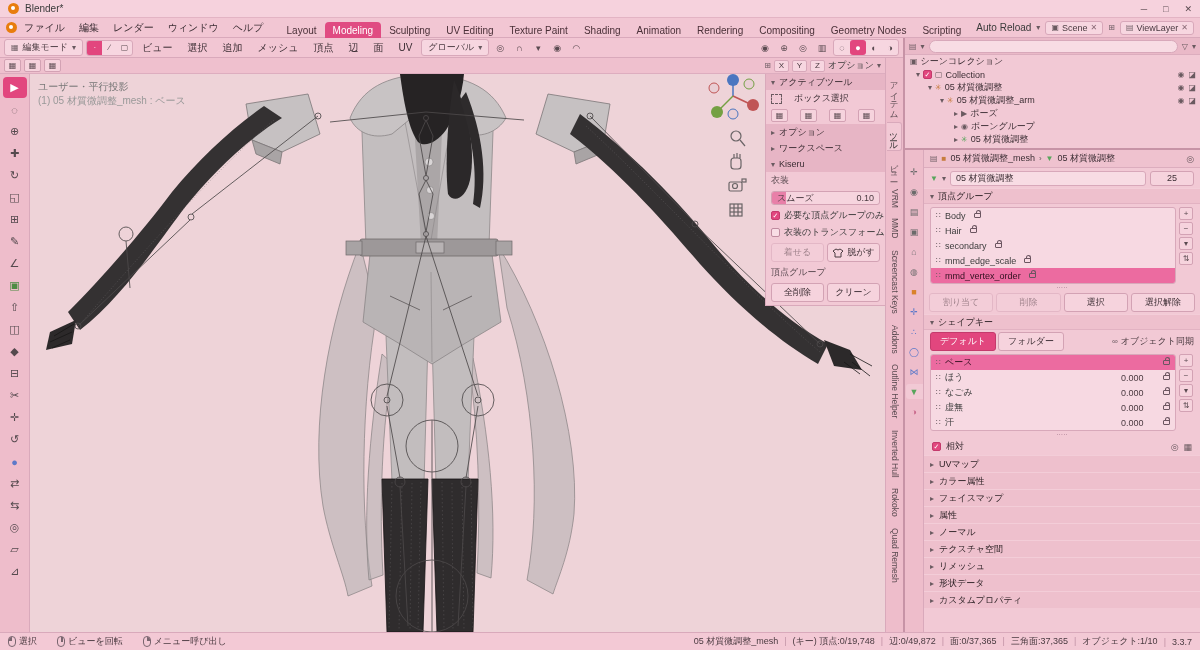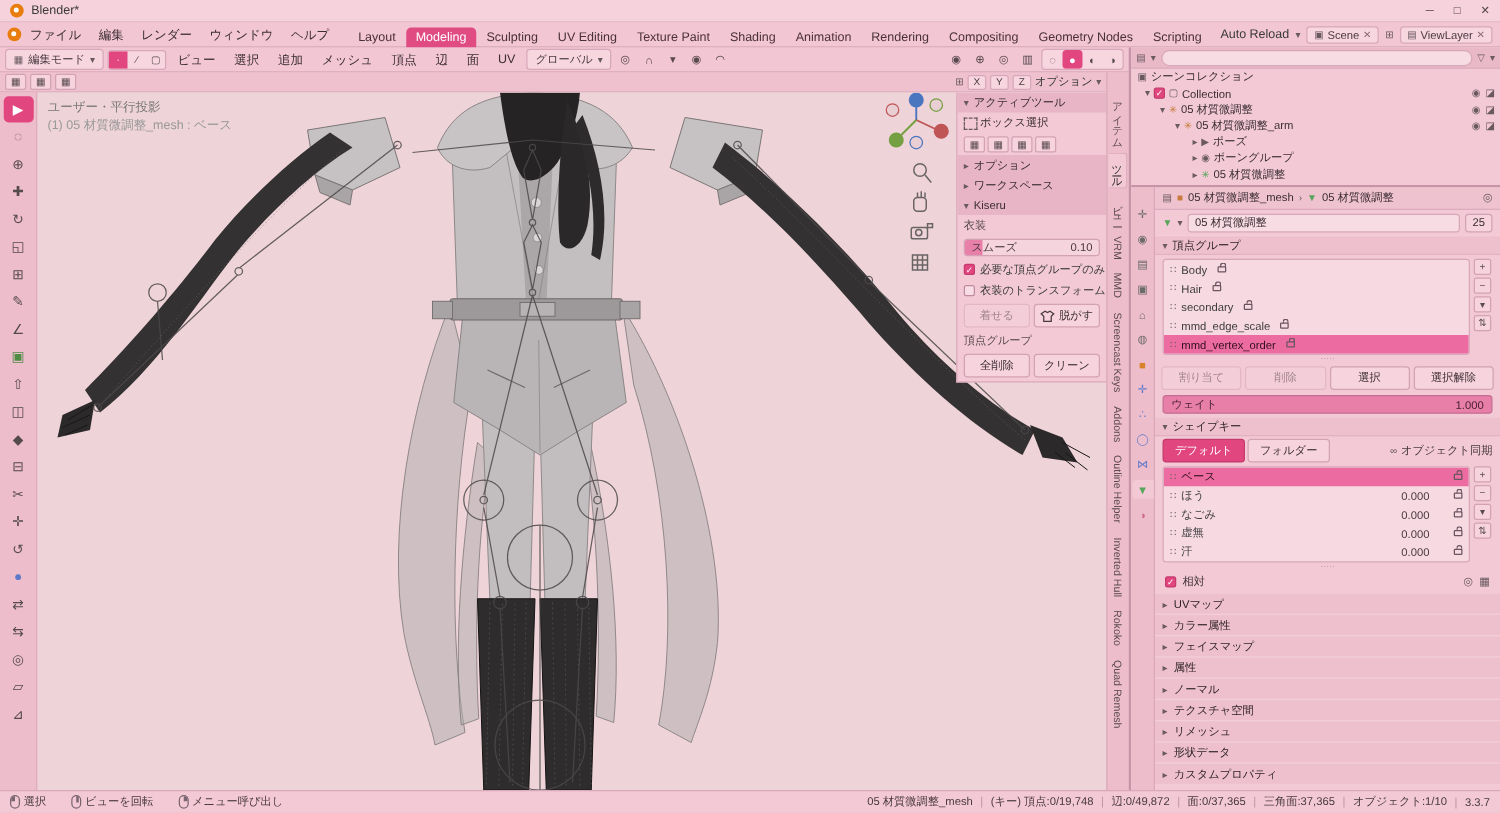--- a/index.html
+++ b/index.html
@@ -49,21 +49,21 @@
 .tool.blue{color:#5d79c9;}
 
 
 .viewport{position:absolute;left:30px;top:74px;width:855px;height:558px;background:#eed3d8;overflow:hidden;}
 .vp-overlay{position:absolute;top:6px;left:8px;line-height:14px;font-size:10px;color:#777;}
 .vp-overlay .l2{color:#999;}
 
 
 .npanel{position:absolute;left:765px;top:74px;width:120px;height:232px;background:#f2c9d5;border-left:1px solid #d9a9bb;border-bottom:1px solid #d9a9bb;font-size:9px;overflow:hidden;}
 .np-h{height:16px;background:#e7b5c5;display:flex;align-items:center;gap:4px;padding:0 5px;color:#3c2e34;}
-.np-row{display:flex;align-items:center;gap:2px;padding:2px 5px;color:#3c2e34;}
+.np-row{display:flex;align-items:center;gap:12px;padding:2px 5px;color:#3c2e34;}
 .np-label{padding:2px 5px;color:#5a4a50;}
 .boxsel{width:11px;height:10px;border:1px dashed #6a5a60;flex:none;}
 .mini{width:17px;height:13px;background:#f6d3dd;border:1px solid #d3a2b4;border-radius:2px;display:flex;align-items:center;justify-content:center;font-size:8px;color:#5a4a50;}
 .np-slider{height:14px;margin:2px 5px;background:#f6d4de;border:1px solid #d3a2b4;border-radius:3px;position:relative;overflow:hidden;display:flex;align-items:center;justify-content:space-between;padding:0 5px;font-size:9px;color:#4a3a40;}
 .np-slider .fill{position:absolute;left:0;top:0;bottom:0;width:13%;background:#e87fa8;}
 .np-slider span{position:relative;}
 .cbrow{display:flex;align-items:center;gap:4px;padding:2px 5px;white-space:nowrap;overflow:hidden;}
 .cb{width:9px;height:9px;border:1px solid #c08ba0;border-radius:2px;background:#f9dde5;display:inline-flex;align-items:center;justify-content:center;font-size:7px;color:#fff;flex:none;}
 .cb.on{background:#e2467e;border-color:#c43a6c;}
 .btnrow{display:flex;gap:3px;padding:2px 5px;}
@@ -94,21 +94,21 @@
 .ptab.active{background:#f2c9d5;}
 .ptab.orange{color:#d9822b;}
 .ptab.blue{color:#5d79c9;}
 .ptab.green{color:#58a55c;}
 .ptab.pinkish{color:#c96a8d;}
 .pcontent{position:absolute;left:19px;right:0;top:0;bottom:0;overflow:hidden;font-size:9px;}
 .crumb{height:18px;display:flex;align-items:center;gap:4px;padding:0 6px;background:#efc2cf;border-bottom:1px solid #dcadbe;color:#3c2e34;white-space:nowrap;}
 .crumb .pin{margin-left:auto;color:#6a5a60;}
 .namerow{height:20px;display:flex;align-items:center;gap:4px;padding:2px 6px;}
 .field{flex:1;background:#f8dce4;border:1px solid #d8a8ba;border-radius:3px;height:15px;display:flex;align-items:center;padding:0 5px;gap:4px;color:#3c2e34;}
-.count{background:#f6d3dd;border:1px solid #d3a2b4;border-radius:3px;height:15px;padding:0 5px;display:flex;align-items:center;color:#3c2e34;}
+.count{background:#f6d3dd;border:1px solid #d3a2b4;border-radius:3px;height:15px;padding:0 16px;display:flex;align-items:center;color:#3c2e34;}
 .panel-h{height:16px;display:flex;align-items:center;gap:4px;padding:0 6px;background:#eec0cd;border-top:1px solid #f3cdd8;border-bottom:1px solid #e2b2c2;color:#2f2327;}
 .listwrap{display:flex;gap:3px;margin:3px 6px 1px 6px;}
 .listbox{flex:1;background:#f7d9e2;border:1px solid #d8a8ba;border-radius:3px;overflow:hidden;}
 .lrow{height:15px;display:flex;align-items:center;gap:4px;padding:0 5px;color:#3c3c3c;}
 .lrow.sel{background:#ec6ba0;color:#31101f;}
 .lrow .val{margin-left:auto;width:34px;text-align:left;color:#4a3a40;}
 .lrow.sel .val{color:#31101f;}
 .minicol{width:15px;display:flex;flex-direction:column;gap:2px;}
 .mbtn{width:14px;height:13px;background:#f6d3dd;border:1px solid #d3a2b4;border-radius:2px;display:flex;align-items:center;justify-content:center;font-size:8px;color:#5a4a50;flex:none;}
 .dots{text-align:center;color:#b58a9c;font-size:7px;line-height:6px;height:6px;}
@@ -616,24 +616,20 @@
             <span class="mbtn">⇅</span>
           </div>
         </div>
         <div class="dots">·····</div>
         <div class="btnrow">
           <span class="btn dim">割り当て</span>
           <span class="btn dim">削除</span>
           <span class="btn">選択</span>
           <span class="btn">選択解除</span>
         </div>
-        <div class="wslider">
-          <span>ウェイト</span>
-          <span>1.000</span>
-        </div>
         <div class="panel-h">
           <span class="oic">▾</span>
           <span>シェイプキー</span>
         </div>
         <div class="sktabs">
           <span class="sktab active">デフォルト</span>
           <span class="sktab">フォルダー</span>
           <span class="sync">
             <span class="oic">∞</span>
             <span>オブジェクト同期</span>

